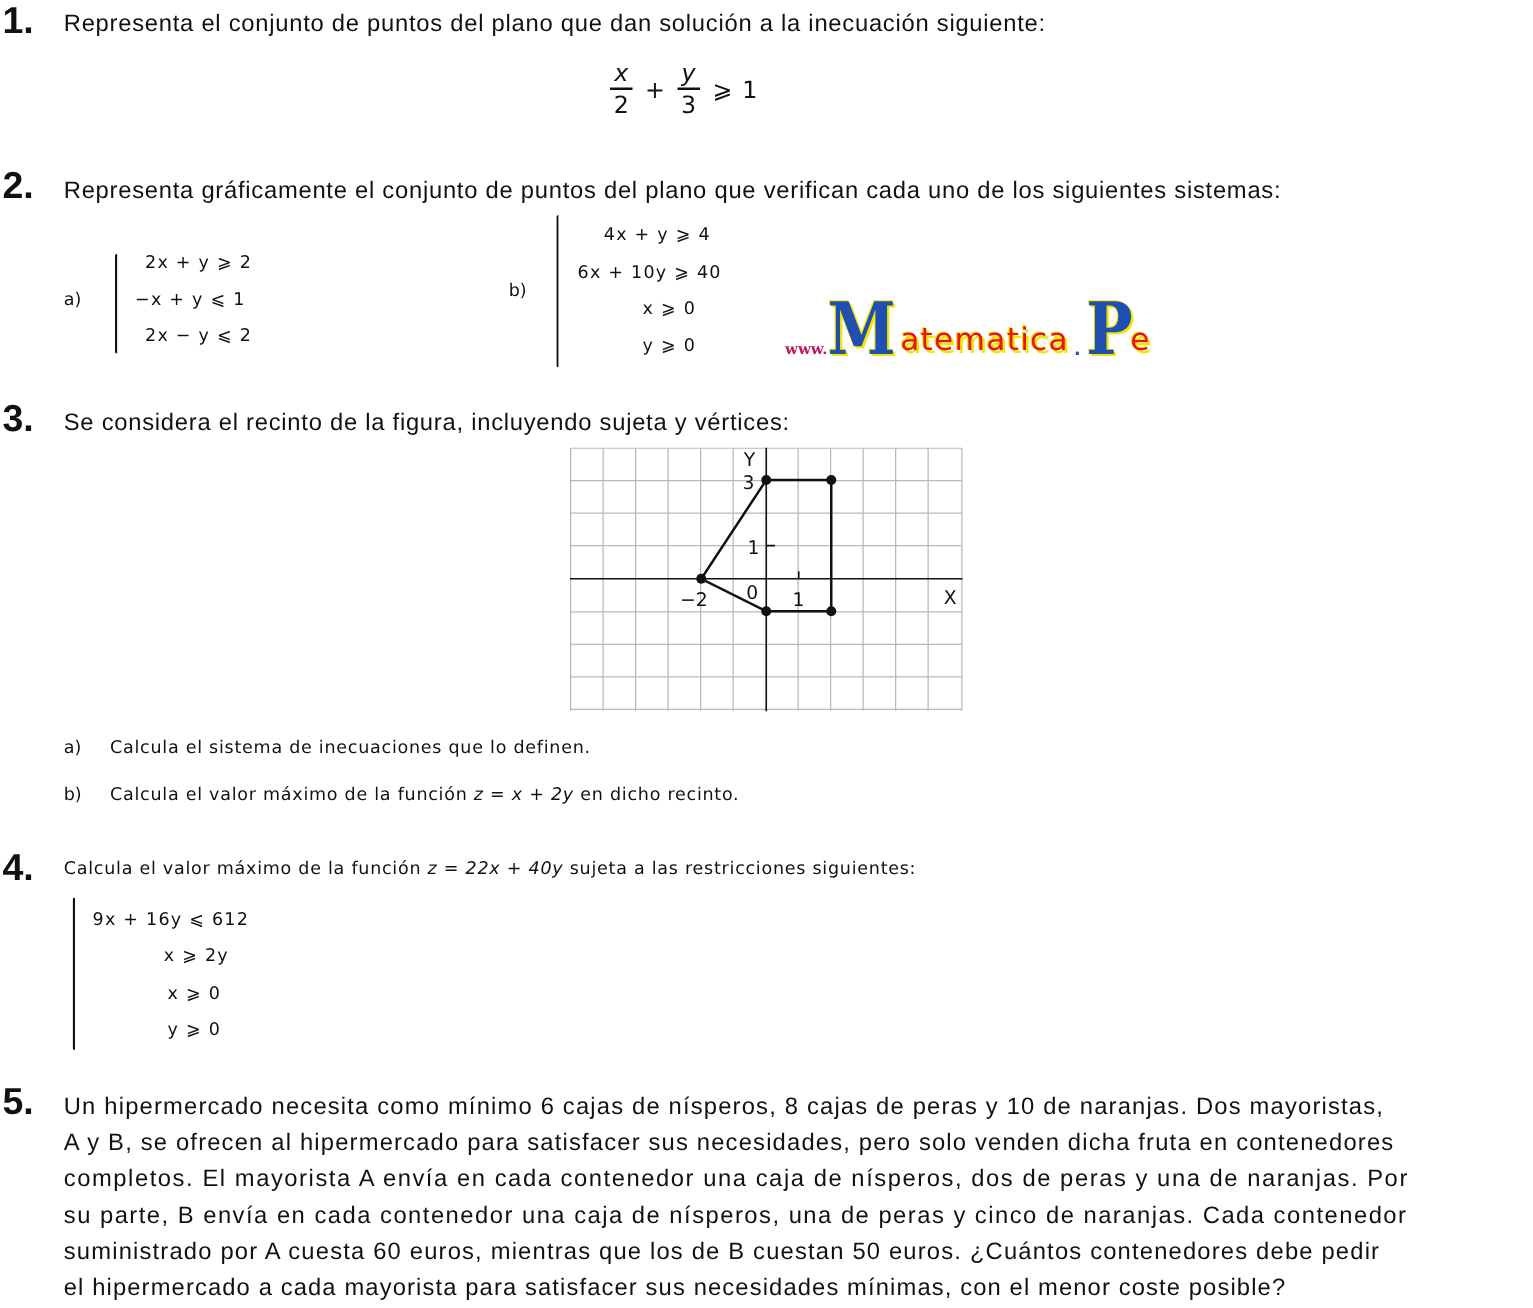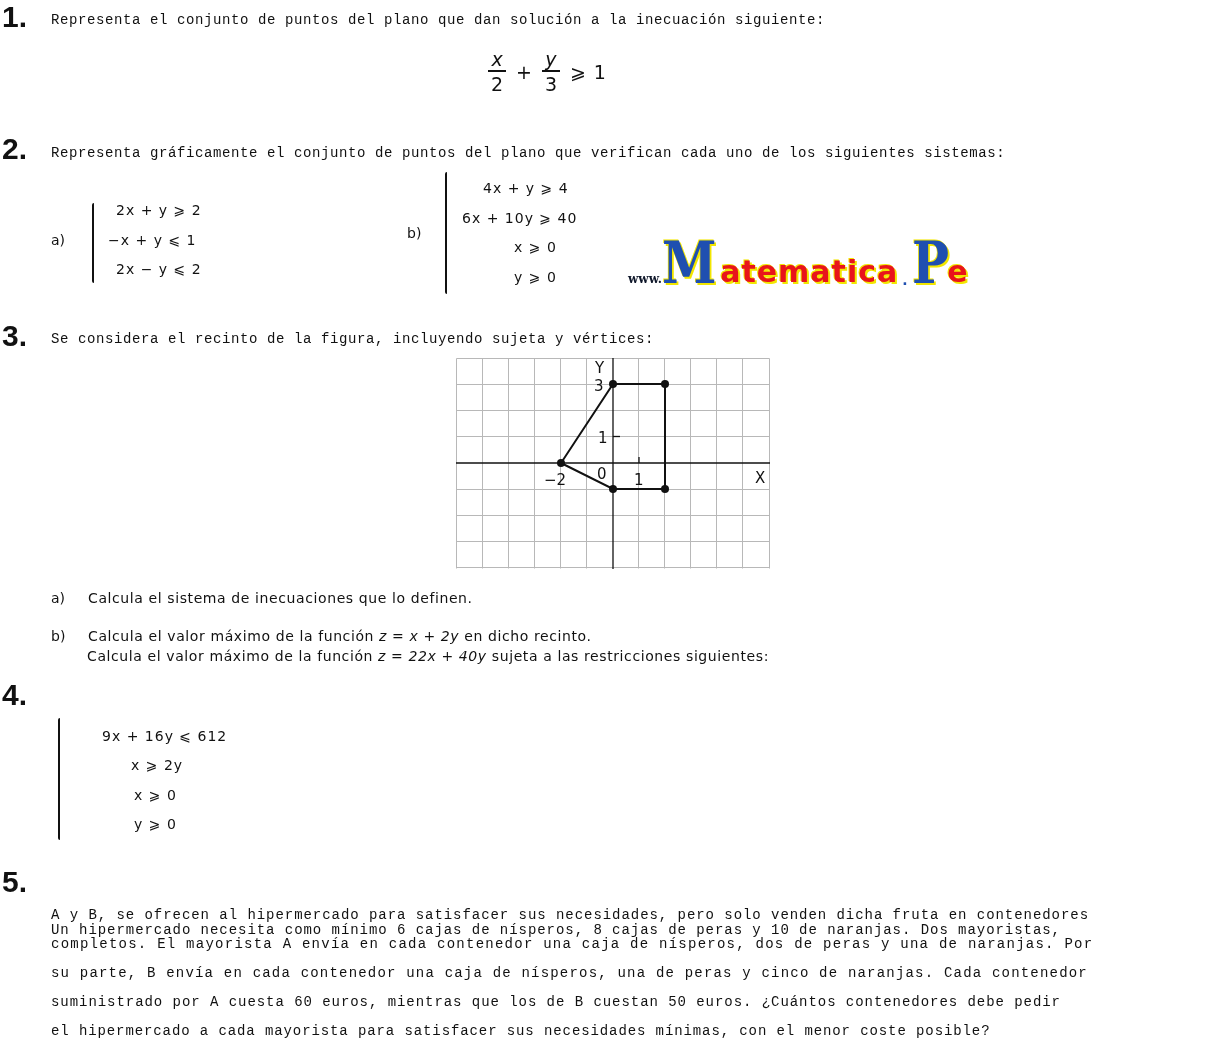--- a/index.html
+++ b/index.html
@@ -1,32 +1,32 @@
 <!DOCTYPE html>
 <html><head>
 <meta charset="utf-8">
 <style>
   html, body { margin:0; padding:0; background:#ffffff; }
   body { width:1226px; height:1046px; position:relative; overflow:hidden;
          font-family:"DejaVu Sans", sans-serif; color:#111; font-size:19px; }
   .abs { position:absolute; white-space:nowrap; }
   .num { position:absolute; font-family:"Liberation Sans", sans-serif; font-weight:bold; font-size:30px; line-height:30px; }
-  .txt { position:absolute; font-family:Liberation Mono, monospace; font-size:14px; letter-spacing:0.6px; white-space:nowrap; line-height:22px; transform-origin:left top; }
+  .txt { position:absolute; font-family:Liberation Sans, sans-serif; font-size:19px; letter-spacing:0.6px; white-space:nowrap; line-height:22px; transform-origin:left top; }
   .math { font-family:"DejaVu Sans", sans-serif; font-size:14px; white-space:nowrap; }
   .it { font-style:italic; }
   .frac { position:absolute; display:flex; align-items:center; font-size:19px; }
   .fr { display:inline-flex; flex-direction:column; align-items:center; margin:0 4px; }
   .fr .n { padding:0 2px; line-height:22px; }
   .fr .bar { width:18px; height:2px; background:#111; }
   .fr .d { line-height:24px; }
   .brace { position:absolute; border-left:2px solid #111; }
   .logo { position:absolute; left:628px; top:232px; display:flex; align-items:flex-end; height:60px; }
-  .logo .www { font-family:"DejaVu Serif", serif; font-weight:bold; font-size:12px; color:#0f172a; margin-bottom:6px;text-align:right; }
+  .logo .www { font-family:"DejaVu Serif", serif; font-weight:bold; font-size:12px; color:#be185d; margin-bottom:6px;text-align:right; }
   .logo .M { font-family:"DejaVu Serif", serif; font-weight:bold; font-size:58px; line-height:58px; color:#1f4fb0; text-shadow:2px 2px 0 #f2e600, -1px -1px 0 #f2e600; transform:scaleX(0.85); transform-origin:left bottom; margin-right:-6px; }
-  .logo .rest { font-family:"DejaVu Sans", sans-serif; font-weight:bold; font-size:30px; line-height:40px; color:#e8141b; text-shadow:2px 2px 0 #f2e600, -1px -1px 0 #f2e600; letter-spacing:1px; }
+  .logo .rest { font-family:"DejaVu Sans", sans-serif; font-weight:normal; font-size:25px; line-height:40px; color:#e8141b; text-shadow:2px 2px 0 #f2e600, -1px -1px 0 #f2e600; letter-spacing:1px; }
   .logo .dot { font-family:"DejaVu Sans", sans-serif; font-weight:bold; font-size:14px; color:#1f4fb0; margin:0 4px 4px 4px; }
   .logo .P { font-family:"DejaVu Serif", serif; font-weight:bold; font-size:58px; line-height:58px; color:#1f4fb0; text-shadow:2px 2px 0 #f2e600, -1px -1px 0 #f2e600; transform:scaleX(0.85); transform-origin:left bottom; margin-right:-8px; }
   svg text { font-family:"DejaVu Sans", sans-serif; }
 </style>
 </head>
 <body>
 
 <div class="num" style="left:2px;top:2px;">1.</div>
 <div class="txt" style="left:51px;top:9px;">Representa el conjunto de puntos del plano que dan solución a la inecuación siguiente:</div>
 <div class="frac" style="left:484px;top:48px;">
@@ -124,30 +124,30 @@
 <div class="abs math" style="left:51px;top:590px;">a)</div>
 <div class="abs math" style="left:88px;top:590px;letter-spacing:0.6px;">Calcula el sistema de inecuaciones que lo definen.</div>
 <div class="abs math" style="left:51px;top:628px;">b)</div>
 <div class="abs math" style="left:88px;top:628px;letter-spacing:0.6px;">
   <span>Calcula el valor máximo de la función</span>
   <span class="it">z = x + 2y</span>
   <span>en dicho recinto.</span>
 </div>
 
 <div class="num" style="left:2px;top:680px;">4.</div>
-<div class="abs math" style="left:51px;top:648px;letter-spacing:0.6px;margin-left:36px;">
+<div class="abs math" style="left:51px;top:687px;letter-spacing:0.6px;">
   <span>Calcula el valor máximo de la función</span>
   <span class="it">z = 22x + 40y</span>
   <span>sujeta a las restricciones siguientes:</span>
 </div>
 <div class="brace" style="left:58px;top:718px;height:122px;border-radius:10px 0 0 10px;"></div>
-<div class="abs math" style="left:74px;top:728px;letter-spacing:1px;margin-left:28px;">9x + 16y ⩽ 612</div>
+<div class="abs math" style="left:74px;top:728px;letter-spacing:1px;">9x + 16y ⩽ 612</div>
 <div class="abs math" style="left:131px;top:757px;letter-spacing:1px;">x ⩾ 2y</div>
 <div class="abs math" style="left:134px;top:787px;letter-spacing:1px;">x ⩾ 0</div>
 <div class="abs math" style="left:134px;top:816px;letter-spacing:1px;">y ⩾ 0</div>
 
 <div class="num" style="left:2px;top:867px;">5.</div>
-<div class="txt" style="left:51px;top:875px;letter-spacing:0.95px;margin-top:44px;">Un hipermercado necesita como mínimo 6 cajas de nísperos, 8 cajas de peras y 10 de naranjas. Dos mayoristas,</div>
+<div class="txt" style="left:51px;top:875px;letter-spacing:0.95px;">Un hipermercado necesita como mínimo 6 cajas de nísperos, 8 cajas de peras y 10 de naranjas. Dos mayoristas,</div>
 <div class="txt" style="left:51px;top:904px;letter-spacing:0.95px;">A y B, se ofrecen al hipermercado para satisfacer sus necesidades, pero solo venden dicha fruta en contenedores</div>
 <div class="txt" style="left:51px;top:933px;letter-spacing:1.25px;">completos. El mayorista A envía en cada contenedor una caja de nísperos, dos de peras y una de naranjas. Por</div>
 <div class="txt" style="left:51px;top:962px;letter-spacing:1.2px;">su parte, B envía en cada contenedor una caja de nísperos, una de peras y cinco de naranjas. Cada contenedor</div>
 <div class="txt" style="left:51px;top:991px;letter-spacing:0.95px;">suministrado por A cuesta 60 euros, mientras que los de B cuestan 50 euros. ¿Cuántos contenedores debe pedir</div>
 <div class="txt" style="left:51px;top:1020px;letter-spacing:0.9px;">el hipermercado a cada mayorista para satisfacer sus necesidades mínimas, con el menor coste posible?</div>
 
 </body></html>

